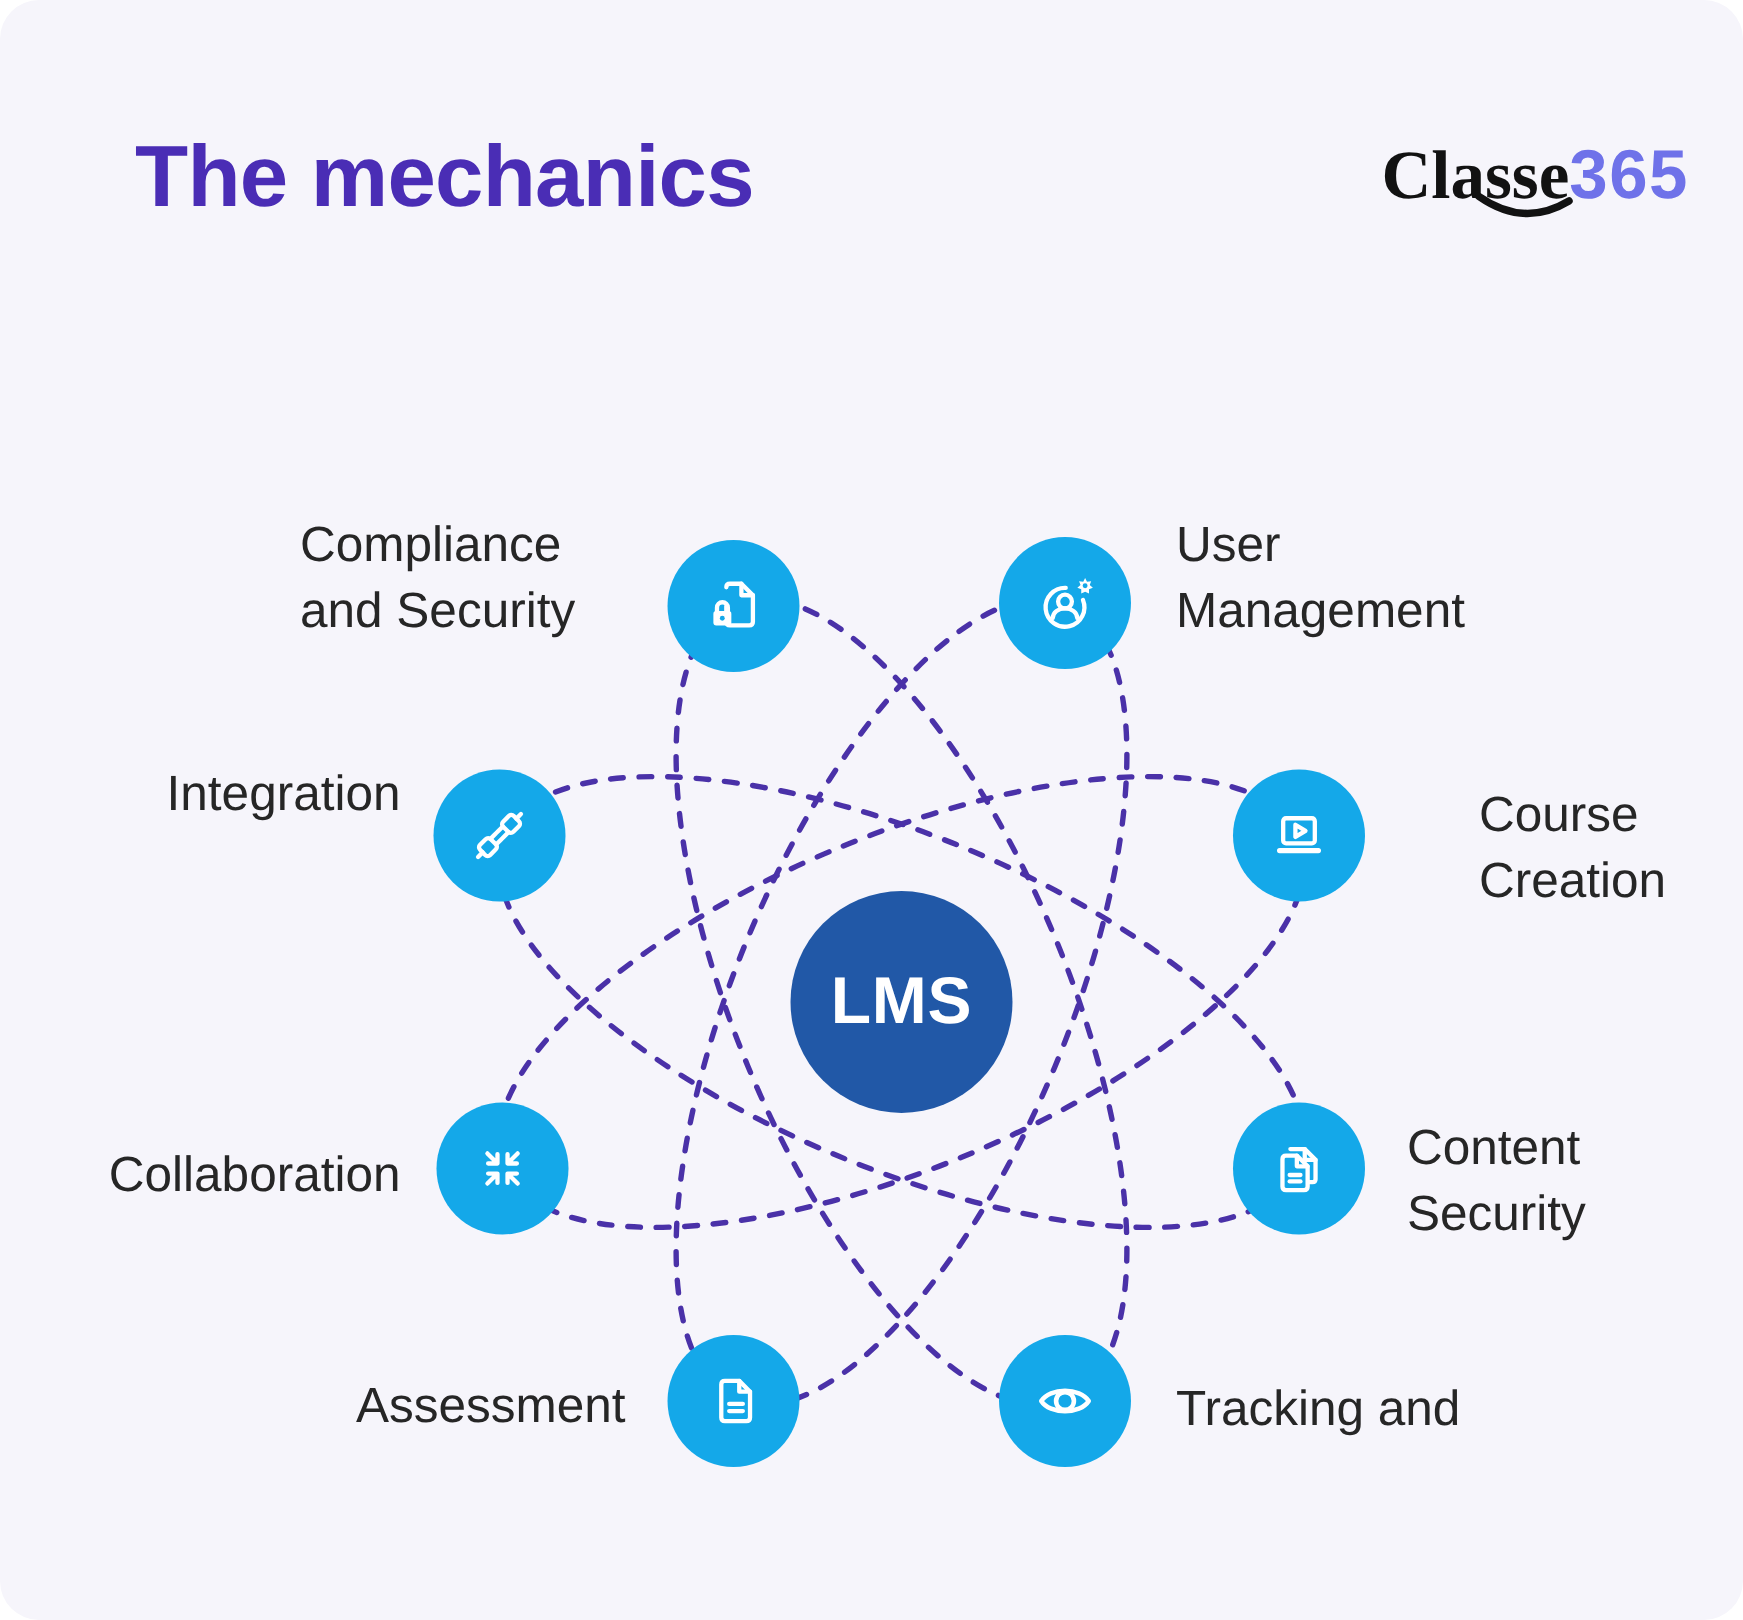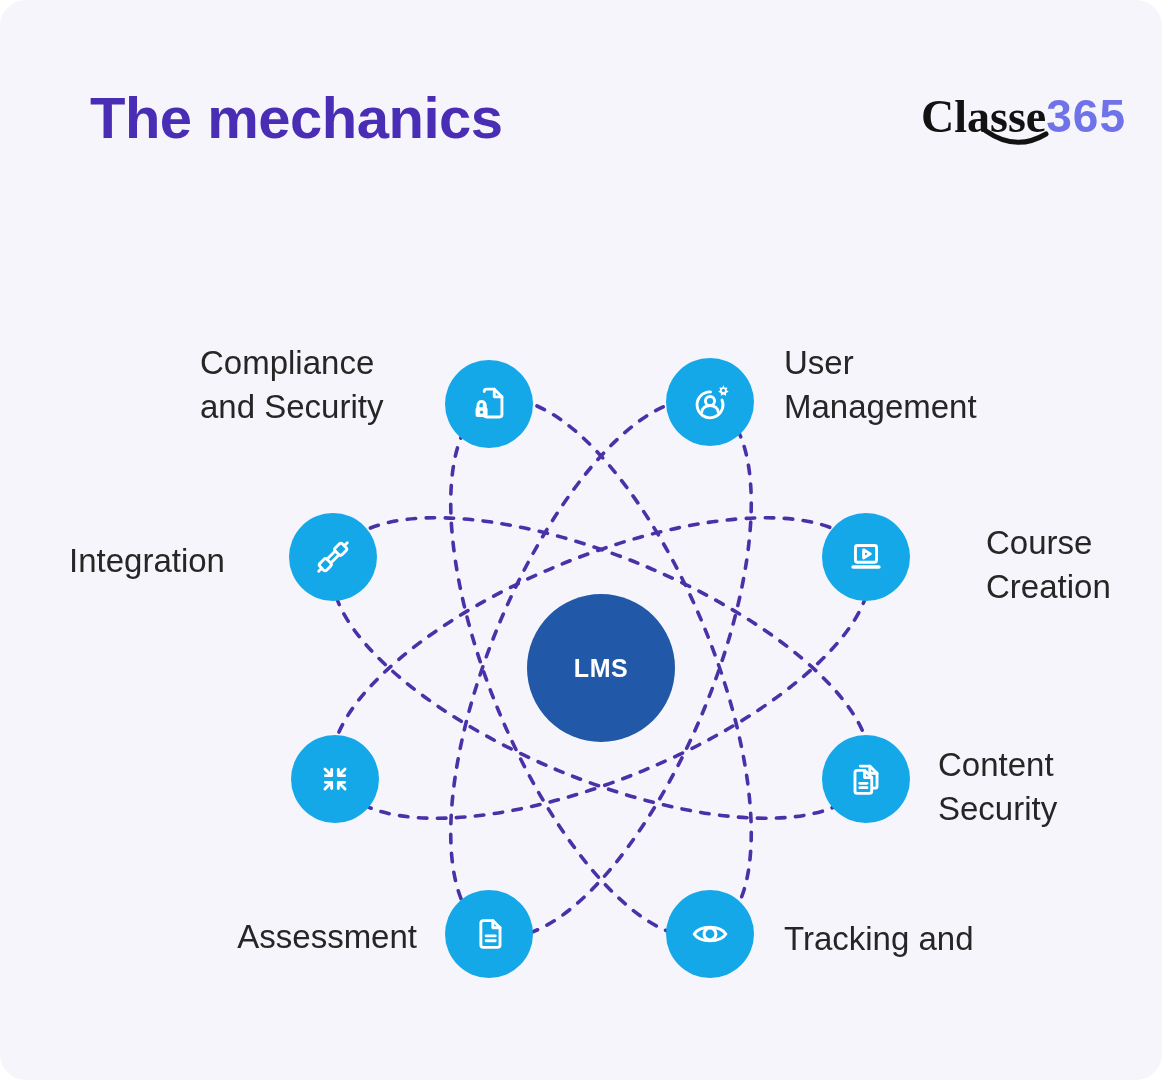--- a/index.html
+++ b/index.html
@@ -27,21 +27,21 @@
   .node{
     position:absolute;width:88px;height:88px;border-radius:50%;
     background:#14a8e9;display:flex;align-items:center;justify-content:center;
   }
   .node svg{display:block;}
   .center-circle{
     position:absolute;left:527px;top:594px;width:148px;height:148px;border-radius:50%;
     background:#2158a7;display:flex;align-items:center;justify-content:center;
   }
   .center-circle .lms{
-    color:#ffffff;font-size:25px;font-weight:700;letter-spacing:0.5px;
+    color:#ffffff;font-size:44px;font-weight:700;letter-spacing:0.5px;
   }
   .label{
     position:absolute;color:#262626;font-size:33px;line-height:44px;font-weight:400;
   }
   .label.center{text-align:left;}
   .label.right-align{text-align:right;}
 </style>
 </head>
 <body>
 
@@ -113,21 +113,21 @@
         </g>
         <g transform="translate(31.5,16.5) rotate(135)">
           <rect x="-6" y="-5" width="10.5" height="10" rx="2.5"></rect>
           <path d="M4.5 -2.8 H10"></path>
             <path d="M4.5 2.8 H10"></path>
             <path d="M-6 0 H-10.5"></path>
         </g>
       </g>
     </svg>
   </div>
-  <div class="label right-align" style="left:27px;top:539px;width:240px;text-align:center;">
+  <div class="label right-align" style="left:27px;top:507px;width:240px;">
     <div>Integration</div>
   </div>
 
   <div class="node" style="left:822px;top:513px;">
     <svg width="46" height="46" viewBox="0 0 48 48">
       <g fill="none" stroke="#ffffff" stroke-width="3" stroke-linecap="round" stroke-linejoin="round">
         <rect x="13" y="12" width="22" height="17.5" rx="2"></rect>
         <path d="M21.5 16.5 L28.5 20.75 L21.5 25 Z"></path>
         <path d="M10.5 34.5 H37.5" stroke-width="3.6"></path>
       </g>
@@ -141,20 +141,23 @@
   <div class="node" style="left:291px;top:735px;">
     <svg width="46" height="46" viewBox="0 0 48 48">
       <g fill="none" stroke="#ffffff" stroke-width="3" stroke-linecap="round" stroke-linejoin="round">
         <path d="M13.5 13.5 L19.5 19.5 M20.5 14 V20.5 H14"></path>
         <path d="M34.5 13.5 L28.5 19.5 M27.5 14 V20.5 H34"></path>
         <path d="M13.5 34.5 L19.5 28.5 M20.5 34 V27.5 H14"></path>
         <path d="M34.5 34.5 L28.5 28.5 M27.5 34 V27.5 H34"></path>
       </g>
     </svg>
   </div>
+  <div class="label right-align" style="left:27px;top:761px;width:240px;">
+    <div>Collaboration</div>
+  </div>
 
   <div class="node" style="left:822px;top:735px;">
     <svg width="46" height="46" viewBox="0 0 48 48">
       <g fill="none" stroke="#ffffff" stroke-width="3" stroke-linecap="round" stroke-linejoin="round">
         <path d="M18 10.5 H28 L35.5 18 V31.5 Q35.5 33.5 33.5 33.5 H29"></path>
         <path d="M28 10.5 V18 H35.5"></path>
       </g>
       <path d="M12.5 17.5 Q12.5 15 15 15 H22.5 L30 22.5 V36.5 Q30 39 27.5 39 H15 Q12.5 39 12.5 36.5 Z" fill="#14a8e9" stroke="#ffffff" stroke-width="3" stroke-linejoin="round"></path>
       <g fill="none" stroke="#ffffff" stroke-width="3" stroke-linecap="round" stroke-linejoin="round">
         <path d="M22.5 15 V22.5 H30"></path>

